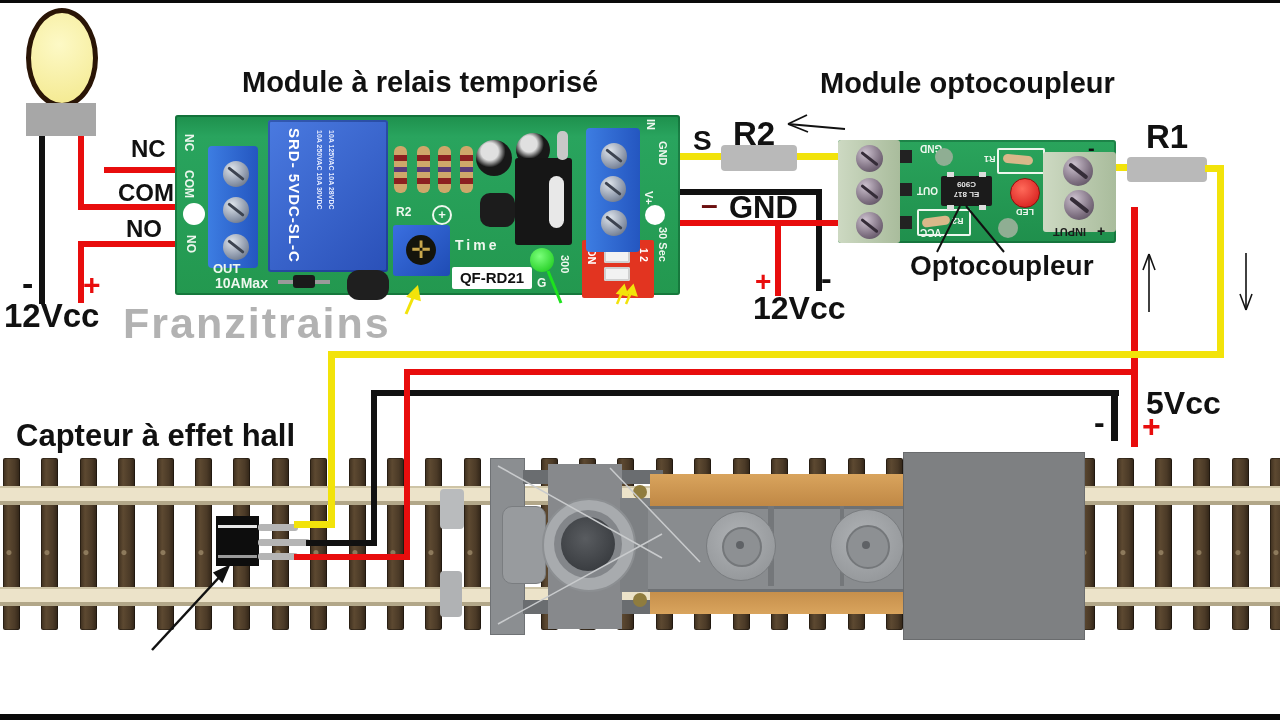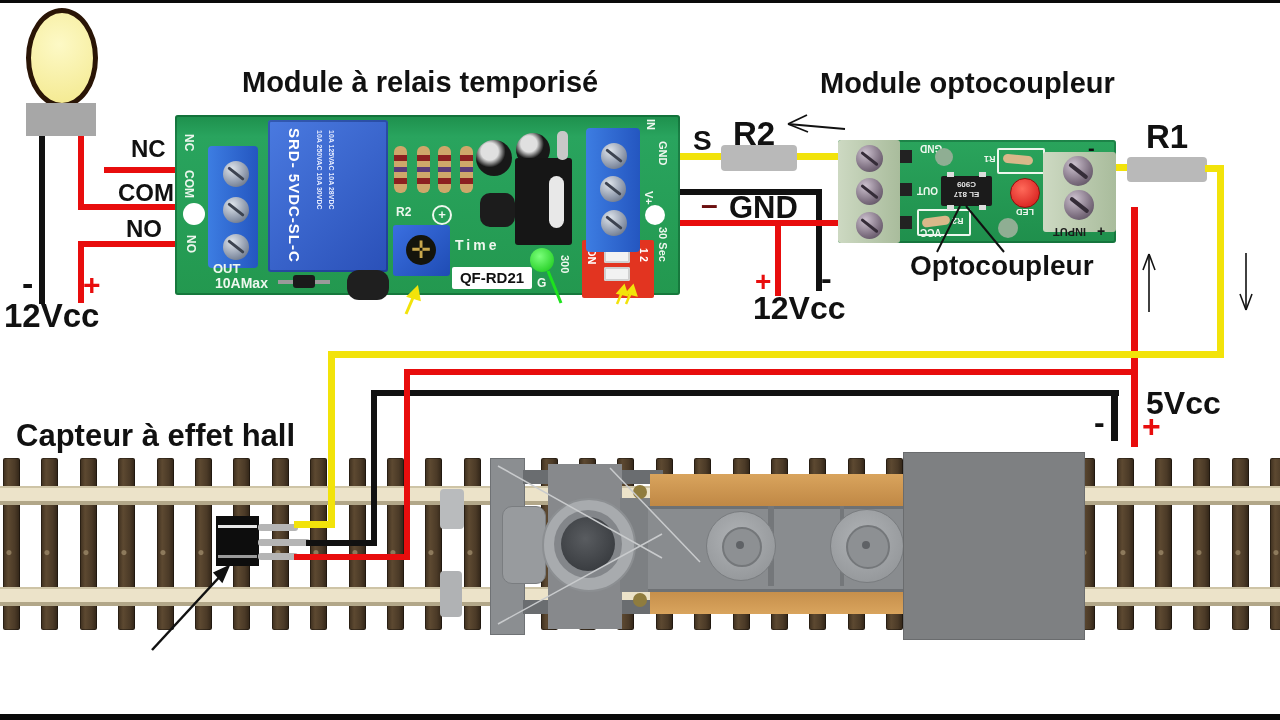--- a/index.html
+++ b/index.html
@@ -255,20 +255,21 @@
 
   <div class="abs" style="left:0;top:0;width:1280px;height:720px;z-index:5;pointer-events:none;">
     <div class="lbl" style="left:820px;top:69px;font-size:29px;">Module optocoupleur</div>
     <div class="lbl" style="left:242px;top:68px;font-size:29px;">Module à relais temporisé</div>
     <div class="lbl" style="left:131px;top:137px;font-size:24px;">NC</div>
     <div class="lbl" style="left:118px;top:181px;font-size:24px;">COM</div>
     <div class="lbl" style="left:126px;top:217px;font-size:24px;">NO</div>
     <div class="lbl" style="left:22px;top:266px;font-size:34px;">-</div>
     <div class="lbl" style="left:83px;top:270px;font-size:30px;color:#e80d0d;">+</div>
     <div class="lbl" style="left:4px;top:299px;font-size:33px;">12Vcc</div>
+    <div class="lbl" style="left:123px;top:302px;font-size:43px;color:#b2b2b2;letter-spacing:2px;">Franzitrains</div>
     <div class="lbl" style="left:693px;top:127px;font-size:28px;">S</div>
     <div class="lbl" style="left:733px;top:117px;font-size:33px;">R2</div>
     <div class="lbl" style="left:701px;top:190px;font-size:30px;color:#6b0f0f;">–</div>
     <div class="lbl" style="left:729px;top:192px;font-size:31px;">GND</div>
     <div class="lbl" style="left:755px;top:268px;font-size:28px;color:#e80d0d;">+</div>
     <div class="lbl" style="left:821px;top:262px;font-size:32px;">-</div>
     <div class="lbl" style="left:753px;top:292px;font-size:32px;">12Vcc</div>
     <div class="lbl" style="left:910px;top:252px;font-size:28px;">Optocoupleur</div>
     <div class="lbl" style="left:1146px;top:120px;font-size:33px;">R1</div>
     <div class="lbl" style="left:1146px;top:387px;font-size:32px;">5Vcc</div>

